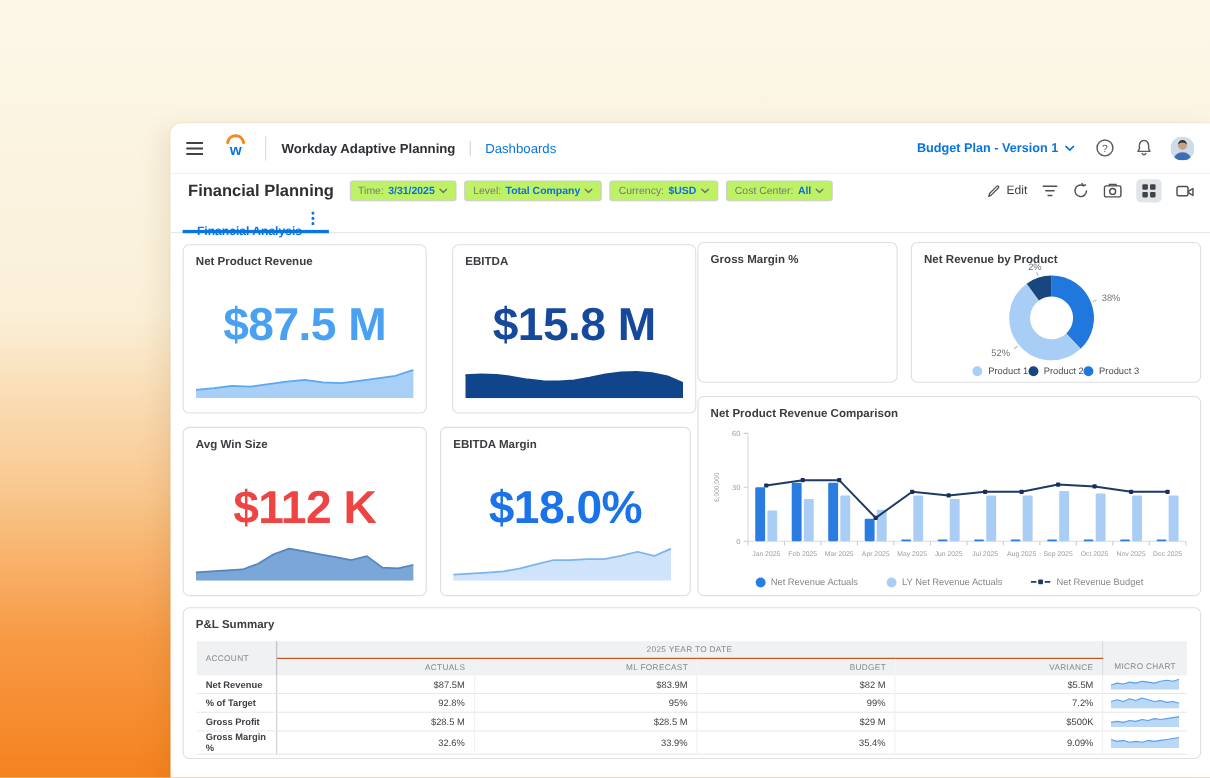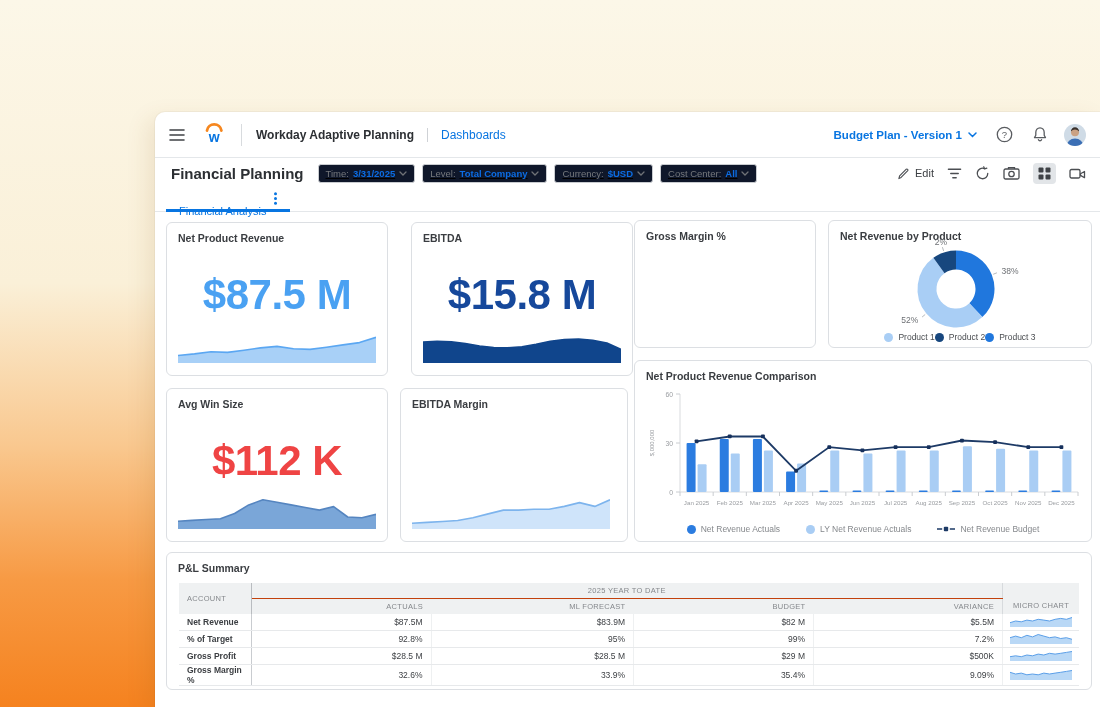--- a/index.html
+++ b/index.html
@@ -32,33 +32,33 @@
     font-weight:bold; color:#0875e1; cursor:pointer; }
   .help, .bell { margin-left:19px; }
   .avatar { width:22px; height:22px; border-radius:50%; overflow:hidden; margin-left:16px; cursor:pointer; flex:none; }
 
   
   .filterbar { position:absolute; left:0; top:46px; right:0; height:30px;
     display:flex; align-items:center; padding:0 14px 0 16px; }
   .page-title { font-size:15px; font-weight:bold; color:#2c2f33; margin-right:14px; }
   .pills { display:flex; gap:7px; }
   .pill { display:inline-flex; align-items:center; gap:4px; border:1px solid #c9ccd0;
-    border-radius:3px; padding:2px 7px; height:19px; font-size:9.5px; cursor:pointer; background:#0f172a;text-decoration:underline; }
+    border-radius:3px; padding:2px 7px; height:19px; font-size:9.5px; cursor:pointer; background:#bef264; }
   .pill .lab { color:#75787c; }
   .pill .val { color:#0b6ce3; font-weight:bold; }
   .tools { display:flex; align-items:center; gap:13px; }
   .edit-wrap { display:inline-flex; align-items:center; gap:5px; cursor:pointer; }
   .edit-wrap span { font-size:11px; color:#3b3e42; }
   .grid-btn { background:#e2e5e8; border-radius:4px; padding:4px 5px; }
 
   
   .tabrow { position:absolute; left:0; top:76px; right:0; height:24px; border-bottom:1px solid #e4e7ea; }
   .tab { position:absolute; left:11px; top:0; height:24px; display:inline-flex; align-items:center;
     gap:8px; padding:0 13px; border-bottom:3px solid #0875e1; cursor:pointer; }
-  .tab .tab-label { font-size:11px; font-weight:normal; color:#0875e1;margin-top:24px; }
+  .tab .tab-label { font-size:11px; font-weight:bold; color:#0875e1;margin-top:24px; }
 
   
   .card { position:absolute; background:#fff; border:1px solid #dcdfe3; border-radius:6px;padding-left:28px; }
   .card-title { position:absolute; left:11px; top:9px; font-size:10.5px; font-weight:bold; color:#3a3d41; }
   .kpi-value { position:absolute; left:0; right:0; top:48px; text-align:center;
     font-size:42px; font-weight:bold; letter-spacing:-.5px; }
   .sparkline { position:absolute; left:11px; right:11px; bottom:8px; }
 
   #card-npr  { left:11px;  top:110px; width:222px; height:154px; }
   #card-ebitda { left:256px; top:110px; width:222px; height:154px; }
@@ -287,20 +287,21 @@
     <span class="card-title">Avg Win Size</span>
     <div class="kpi-value" style="color:#ef4444">$112 K</div>
     <div class="sparkline"><svg width="198" height="34" viewBox="0 0 198 34">
           <path d="M0.0 26.3L14.1 25.4L28.3 24.5L42.4 23.7L56.6 18.5L70.7 9.9L84.9 4.8L99.0 7.3L113.1 9.9L127.3 12.5L141.4 15.1L155.6 11.6L169.7 22.0L183.9 22.8L198.0 19.4L198 34L0 34Z" fill="#7aa6d8"></path>
           <path d="M0.0 26.3L14.1 25.4L28.3 24.5L42.4 23.7L56.6 18.5L70.7 9.9L84.9 4.8L99.0 7.3L113.1 9.9L127.3 12.5L141.4 15.1L155.6 11.6L169.7 22.0L183.9 22.8L198.0 19.4" fill="none" stroke="#5585c0" stroke-width="1.6" stroke-linejoin="round"></path>
         </svg></div>
   </div>
 
   <div class="card" id="card-ebm">
     <span class="card-title">EBITDA Margin</span>
+    <div class="kpi-value" style="color:#1a73e8">$18.0%</div>
     <div class="sparkline"><svg width="198" height="34" viewBox="0 0 198 34">
           <path d="M0.0 28.3L15.2 27.4L30.5 26.5L45.7 25.5L60.9 22.7L76.2 18.9L91.4 15.1L106.6 15.1L121.8 14.2L137.1 14.2L152.3 11.4L167.5 7.6L182.8 11.4L198.0 4.8L198 34L0 34Z" fill="#cfe4fa"></path>
           <path d="M0.0 28.3L15.2 27.4L30.5 26.5L45.7 25.5L60.9 22.7L76.2 18.9L91.4 15.1L106.6 15.1L121.8 14.2L137.1 14.2L152.3 11.4L167.5 7.6L182.8 11.4L198.0 4.8" fill="none" stroke="#7db4ed" stroke-width="1.6" stroke-linejoin="round"></path>
         </svg></div>
   </div>
 
   <div class="card" id="card-comp">
     <span class="card-title">Net Product Revenue Comparison</span>
     <div class="comp-chart"><svg width="436" height="138" viewBox="0 0 436 138">
           <path d="M34 6V104H432" stroke="#d9dbde" fill="none"></path>

